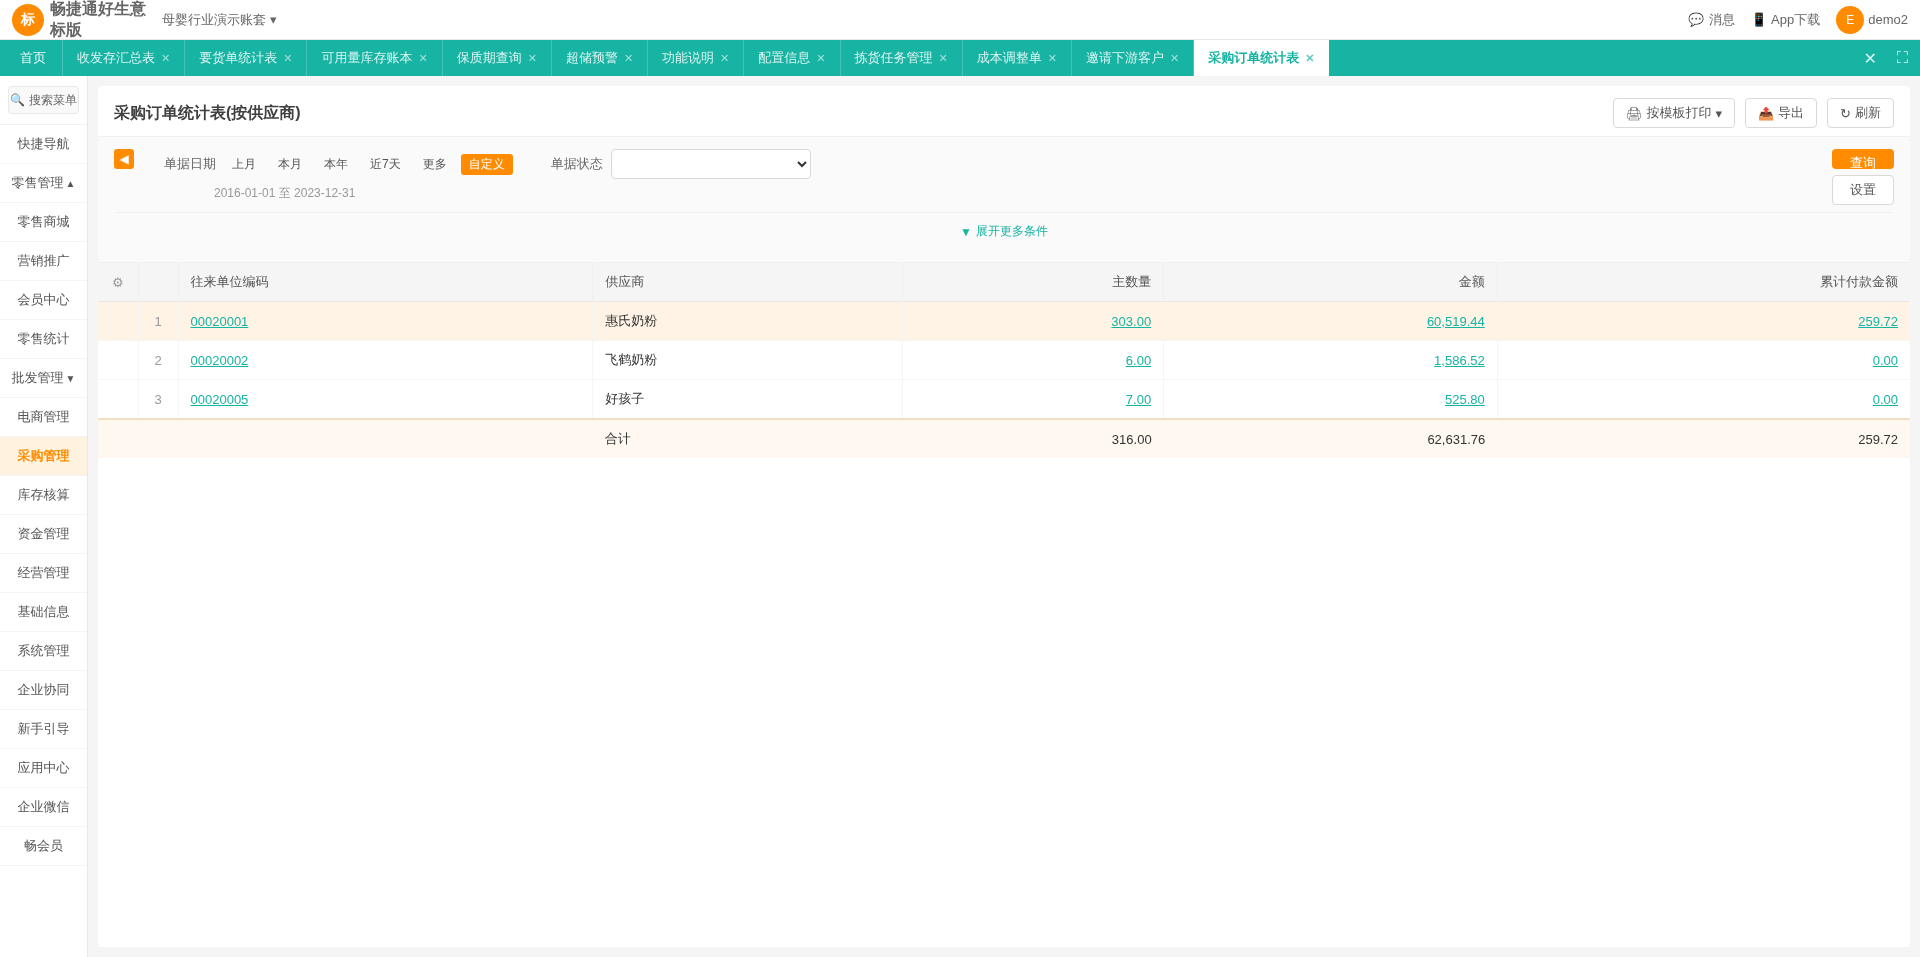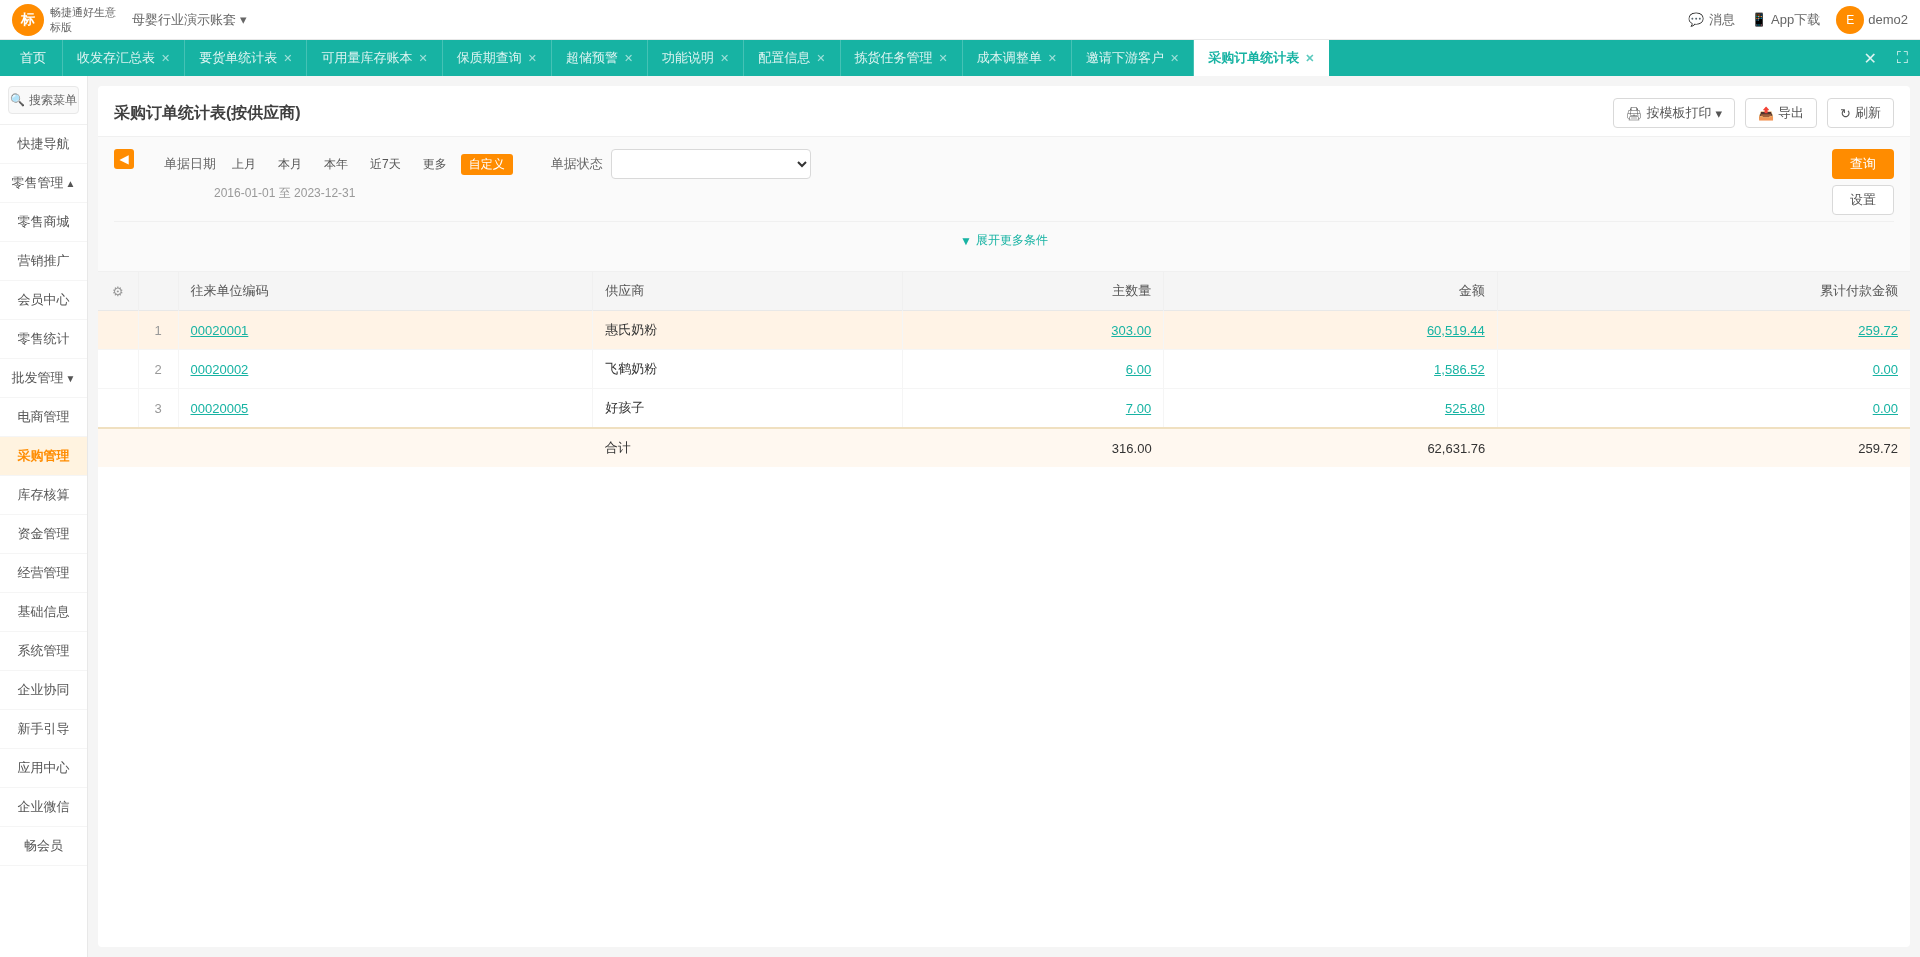--- a/index.html
+++ b/index.html
@@ -3,21 +3,21 @@
   <meta charset="utf-8">
   <style>
     * { margin: 0; padding: 0; box-sizing: border-box; }
     body { font-family: 'Microsoft YaHei', 'PingFang SC', sans-serif; font-size: 13px; background: #f5f5f5; color: #333; width: 1920px; min-height: 957px; overflow-x: hidden; }
 
     
     .top-bar { height: 40px; background: #fff; display: flex; align-items: center; padding: 0 12px; border-bottom: 1px solid #e8e8e8; justify-content: space-between; }
     .top-bar-left { display: flex; align-items: center; gap: 8px; }
     .logo-area { display: flex; align-items: center; gap: 6px; }
     .logo-icon { width: 32px; height: 32px; background: #ff8c00; border-radius: 50%; display: flex; align-items: center; justify-content: center; color: white; font-size: 14px; font-weight: bold; }
-    .logo-text { font-size: 11px; color: #666; line-height: 1.3; }
+    .logo-text { font-size: 16px; color: #666; line-height: 1.3; font-weight: bold; }
     .workspace-selector { display: flex; align-items: center; gap: 4px; color: #666; font-size: 13px; cursor: pointer; padding: 4px 8px; border-radius: 4px; }
     .top-bar-right { display: flex; align-items: center; gap: 16px; }
     .top-bar-btn { display: flex; align-items: center; gap: 4px; color: #666; cursor: pointer; font-size: 13px; }
     .user-avatar { width: 28px; height: 28px; border-radius: 50%; background: #ff8c00; display: flex; align-items: center; justify-content: center; color: white; font-size: 12px; }
 
     
     .nav-tabs { height: 36px; background: #17b3a3; display: flex; align-items: center; padding: 0 4px; overflow: hidden; }
     .nav-tab { height: 36px; display: flex; align-items: center; padding: 0 14px; color: rgba(255,255,255,0.85); cursor: pointer; white-space: nowrap; font-size: 13px; border-right: 1px solid rgba(255,255,255,0.2); position: relative; }
     .nav-tab.active { background: #fff; color: #17b3a3; font-weight: bold; }
     .nav-tab .close-btn { margin-left: 6px; font-size: 11px; opacity: 0.7; }
@@ -52,21 +52,21 @@
     .filter-item { display: flex; align-items: center; gap: 8px; }
     .filter-label { color: #666; font-size: 13px; white-space: nowrap; margin-left: 22px; }
     .filter-date-shortcuts { display: flex; align-items: center; gap: 6px; }
     .date-shortcut { padding: 2px 8px; border-radius: 3px; cursor: pointer; font-size: 12px; color: #555; }
     .date-custom-badge { padding: 2px 8px; border-radius: 3px; background: #ff8c00; color: #fff; font-size: 12px; cursor: pointer; }
     .filter-select { display: flex; align-items: center; gap: 6px; }
     .filter-select select { border: 1px solid #d9d9d9; border-radius: 4px; padding: 4px 8px; font-size: 13px; color: #333; background: #fff; min-width: 160px; height: 30px; cursor: pointer; }
     .filter-input-wrapper { display: flex; align-items: center; border: 1px solid #d9d9d9; border-radius: 4px; background: #fff; overflow: hidden; flex: 1; min-width: 200px; }
     .filter-input-wrapper input { border: none; outline: none; padding: 4px 8px; font-size: 13px; flex: 1; height: 30px; }
     .filter-input-more { padding: 0 8px; color: #999; cursor: pointer; font-size: 12px; border-left: 1px solid #e8e8e8; height: 30px; display: flex; align-items: center; }
-    .btn-query { padding: 5px 18px; background: #ff8c00; border: none; border-radius: 4px; color: #fff; font-size: 13px; cursor: pointer; height: 30px; }
+    .btn-query { padding: 5px 18px; background: #ff8c00; border: none; border-radius: 4px; color: #fff; font-size: 13px; cursor: pointer; height: 20px; }
     .btn-settings { padding: 5px 12px; background: #fff; border: 1px solid #d9d9d9; border-radius: 4px; color: #555; font-size: 13px; cursor: pointer; height: 30px; display: flex; align-items: center; justify-content: center; }
     .expand-more { display: flex; align-items: center; justify-content: center; padding: 6px; cursor: pointer; color: #17b3a3; font-size: 12px; gap: 4px; }
 
     
     .table-container { padding: 0; }
     .data-table { width: 100%; border-collapse: collapse; }
     .data-table thead tr { background: #f5f5f5; border-bottom: 1px solid #e8e8e8; }
     .data-table thead th { padding: 10px 12px; text-align: left; font-weight: 500; color: #555; font-size: 13px; border-right: 1px solid #f0f0f0; white-space: nowrap; }
     .data-table thead th:last-child { border-right: none; }
     .data-table tbody tr { border-bottom: 1px solid #f5f5f5; }

